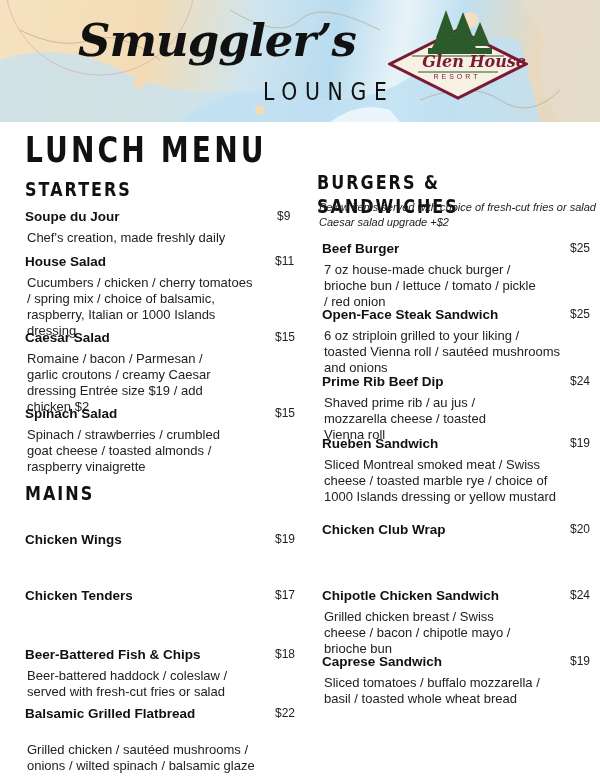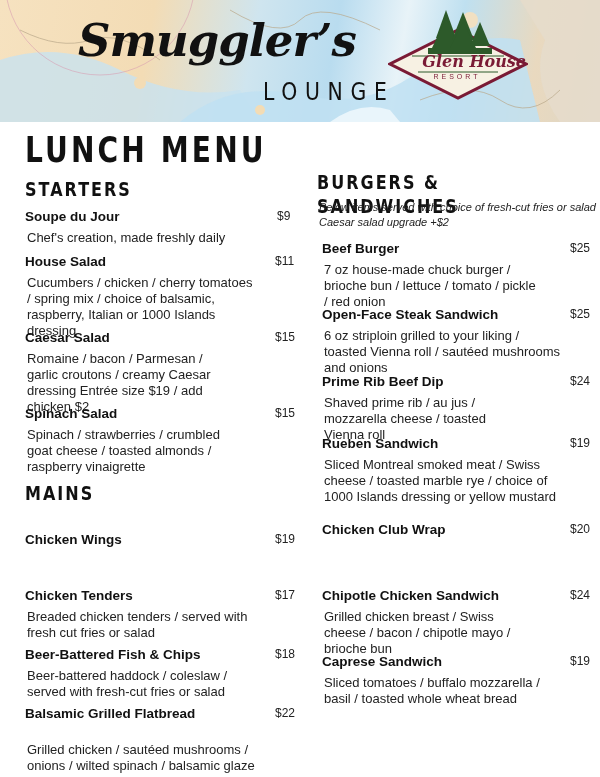--- a/index.html
+++ b/index.html
@@ -142,21 +142,20 @@
 <div class="section-title" style="left:25px; top:481px;">MAINS</div>
 
 <div class="item left" style="left:25px; top:484px;margin-top:48px;">
   <div class="name">Chicken Wings</div>
   <div class="price">$19</div>
 </div>
 
 <div class="item left" style="left:25px; top:588px;">
   <div class="name">Chicken Tenders</div>
   <div class="price">$17</div>
-  <div class="desc" style="width:240px;">Breaded chicken tenders / served with fresh cut fries or salad</div>
 </div>
 
 <div class="item left" style="left:25px; top:647px;">
   <div class="name">Beer-Battered Fish &amp; Chips</div>
   <div class="price">$18</div>
   <div class="desc" style="width:240px;">Beer-battered haddock / coleslaw / served with fresh-cut fries or salad</div>
 </div>
 
 <div class="item left" style="left:25px; top:706px;">
   <div class="name">Balsamic Grilled Flatbread</div>

